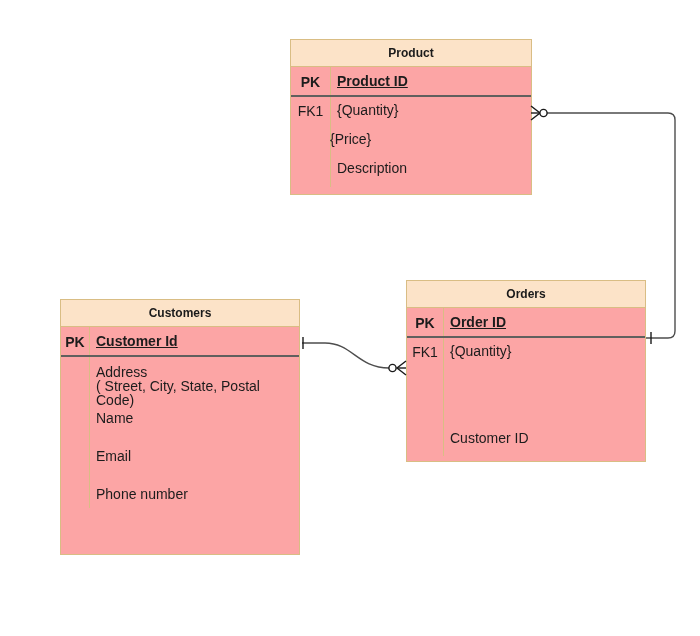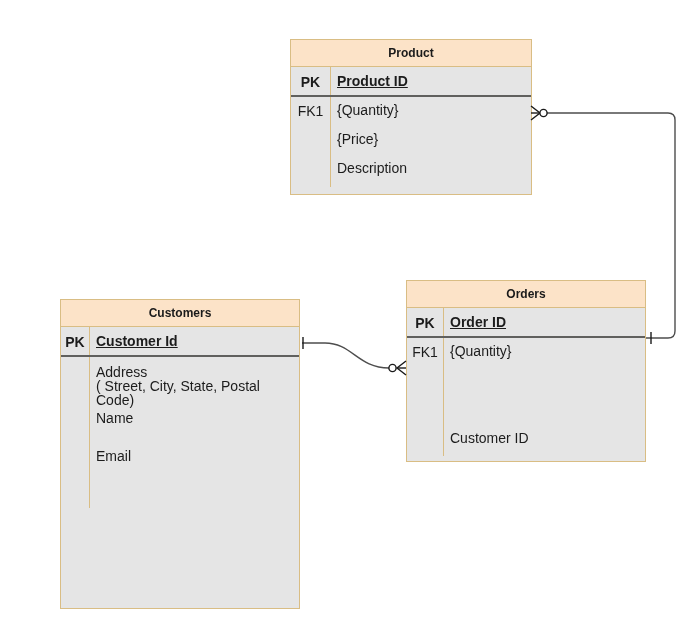--- a/index.html
+++ b/index.html
@@ -20,21 +20,21 @@
     left: 0; top: 0;
     width: 700px;
     height: 636px;
   }
 
   
   .entity {
     position: absolute;
     box-sizing: border-box;
     border: 1px solid #d9bd84;
-    background: #e5e5e5;
+    background: #fca5a5;
     z-index: 2;
   }
   .entity-title {
     box-sizing: border-box;
     height: 27px;
     line-height: 26px;
     text-align: center;
     font-size: 12px;
     font-weight: bold;
     color: #1a1a1a;
@@ -130,31 +130,31 @@
         <div class="attr" style="padding-left:7px;">Product ID</div>
       </div>
 
       <div class="row" style="top:36px;">
         <div class="key" style="width:39px;">FK1</div>
         <div class="attr" style="padding-left:7px;">{Quantity}</div>
       </div>
 
       <div class="row" style="top:65px;">
         <div class="key" style="width:39px;"></div>
-        <div class="attr" style="padding-left:7px;">{Price}</div>
+        <div class="attr" style="">{Price}</div>
       </div>
 
       <div class="row" style="top:94px;">
         <div class="key" style="width:39px;"></div>
         <div class="attr" style="padding-left:7px;">Description</div>
       </div>
     </div>
   </div>
 
-  <div class="entity" id="ent-customers" style="left:60px; top:299px; width:240px; height:310px;">
+  <div class="entity" id="ent-customers" style="left:60px; top:299px; width:240px; height:256px;">
     <div class="entity-title">Customers</div>
     <div class="entity-body" style="height:283px;">
       <div class="key-divider" style="left:28px; height:181px;"></div>
       <div class="pk-rule" style="top:28px;"></div>
 
       <div class="row pk" style="top:7px;">
         <div class="key" style="width:28px;">PK</div>
         <div class="attr" style="padding-left:7px;">Customer Id</div>
       </div>
 
@@ -167,20 +167,24 @@
       <div class="row" style="top:84px;">
         <div class="key" style="width:28px;"></div>
         <div class="attr" style="padding-left:7px;">Name</div>
       </div>
 
       <div class="row" style="top:122px;">
         <div class="key" style="width:28px;"></div>
         <div class="attr" style="padding-left:7px;">Email</div>
       </div>
 
+      <div class="row" style="top:160px;">
+        <div class="key" style="width:28px;"></div>
+        <div class="attr" style="padding-left:7px;">Phone number</div>
+      </div>
     </div>
   </div>
 
   <div class="entity" id="ent-orders" style="left:406px; top:280px; width:240px; height:182px;">
     <div class="entity-title">Orders</div>
     <div class="entity-body" style="height:155px;">
       <div class="key-divider" style="left:36px; height:148px;"></div>
       <div class="pk-rule" style="top:28px;"></div>
 
       <div class="row pk" style="top:7px;">

